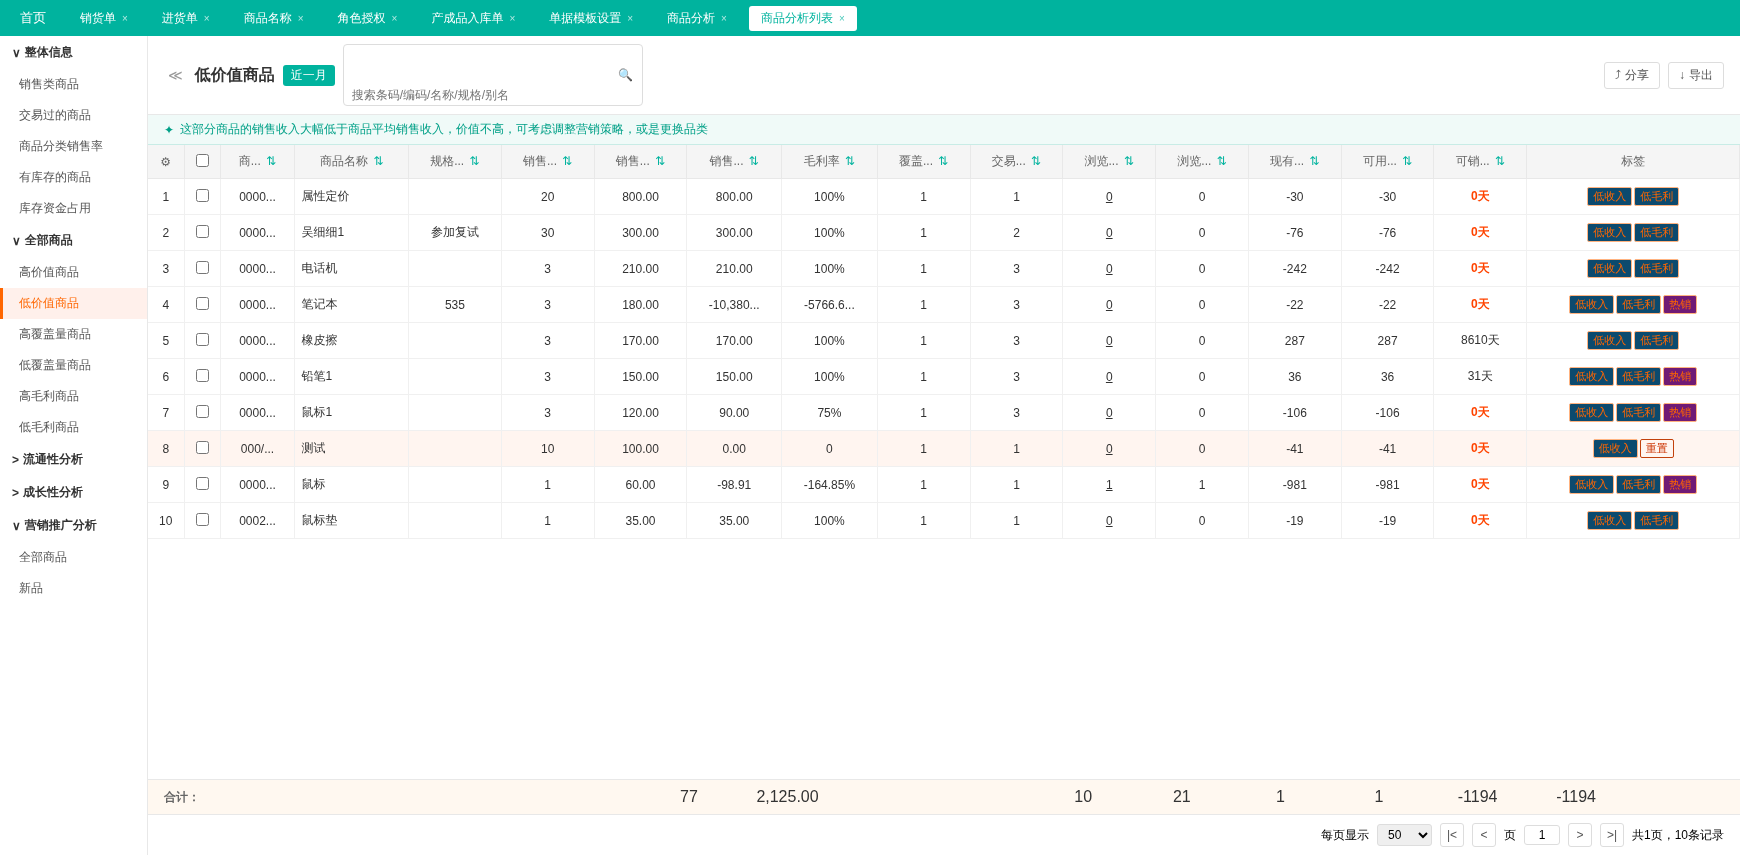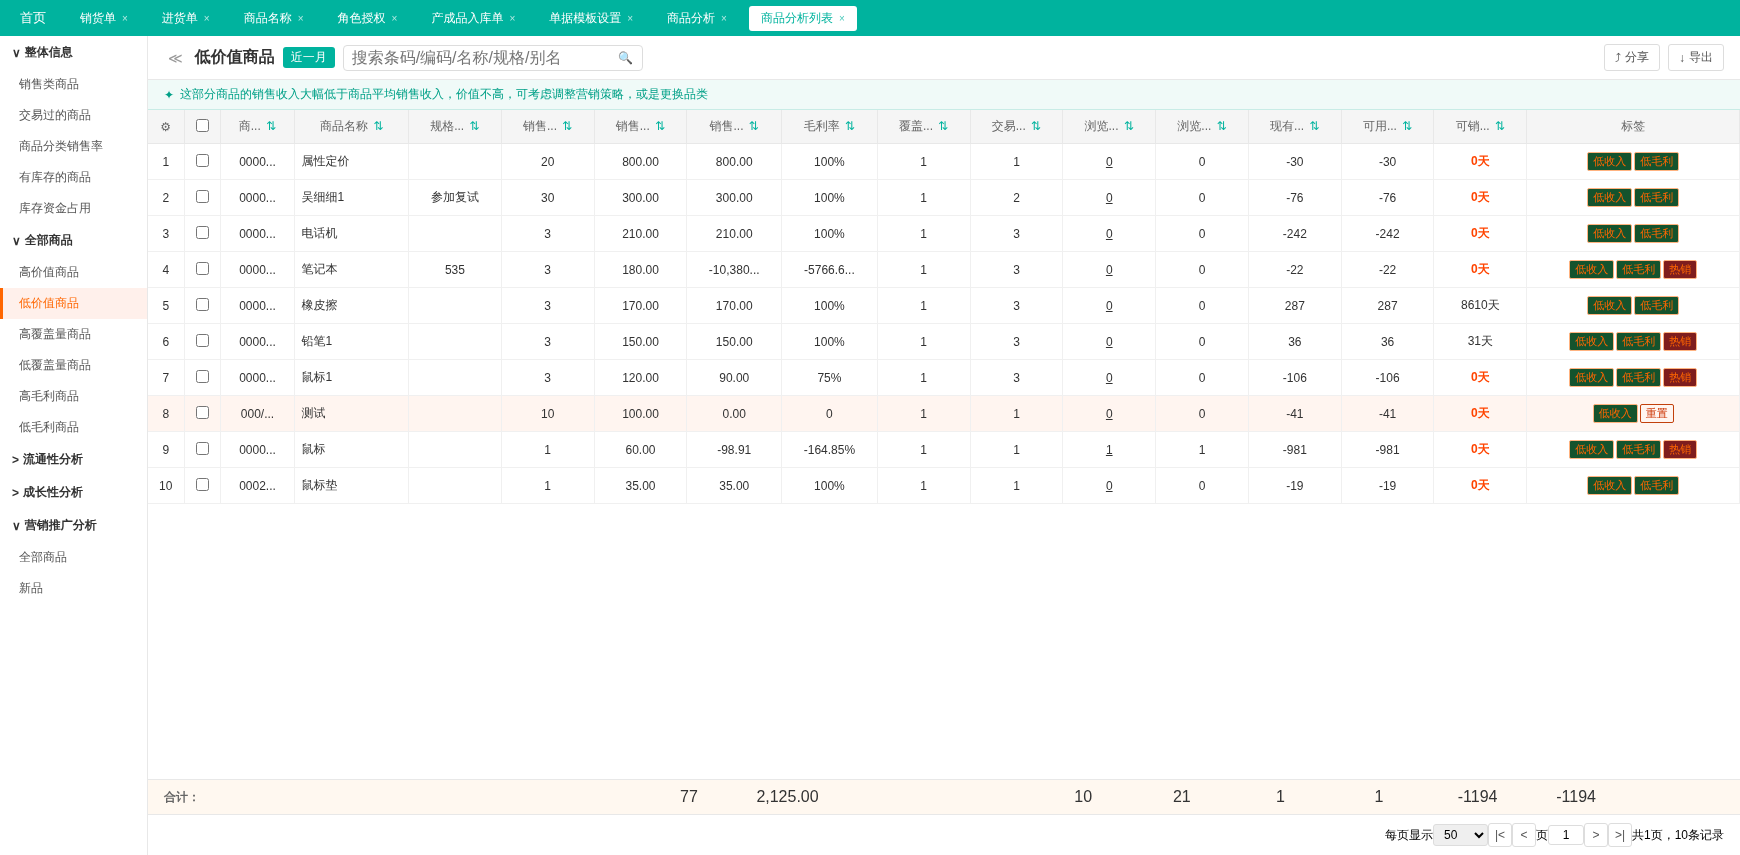--- a/index.html
+++ b/index.html
@@ -98,22 +98,23 @@
       border-radius: 4px;
       padding: 3px 8px;
       background: #fff;
       flex: 1;
       max-width: 300px;
     }
     .search-box input {
       border: none;
       outline: none;
       width: 100%;
-      font-size: 16px;
+      font-size: 12px;
       color: #6d28d9;
+      margin-top: 40px;
     }
     .action-buttons {
       margin-left: auto;
       display: flex;
       gap: 8px;
     }
     .action-btn {
       display: flex;
       align-items: center;
       gap: 4px;
@@ -171,22 +172,22 @@
       border-right: 1px solid #f0f0f0;
       font-size: 12px;
     }
     .tag-label {
       display: inline-block;
       padding: 1px 5px;
       border-radius: 2px;
       font-size: 11px;
       margin: 1px;
     }
-    .tag-low-income { color: #ff6600; border: 1px solid #ffb380; background: #14532d; }
-    .tag-hot { color: #ff6600; border: 1px solid #ffb380; background: #7f1d1d; }
+    .tag-low-income { color: #ff6600; border: 1px solid #ffb380; background: #0c4a6e; }
+    .tag-hot { color: #ff6600; border: 1px solid #ffb380; background: #701a75; }
     .tag-reorder { color: #cc3300; border: 1px solid #c2410c; background: #fff5f0; }
     .underline { text-decoration: underline; cursor: pointer; }
     .zero-days { color: #ff4400; font-weight: bold; }
     td.text-left { text-align: left; }
 
     
     .table-footer {
       background: #fff8f0;
       border-top: 1px solid #e8e8e8;
       padding: 8px 16px;
@@ -196,20 +197,21 @@
     .footer-label { color: #666; font-weight: bold; margin-right: 16px; }
 
     
     .pagination-bar {
       background: #fff;
       border-top: 1px solid #e8e8e8;
       padding: 8px 16px;
       display: flex;
       align-items: center;
       justify-content: flex-end;
+      gap: 8px;
     }
     .pagination-bar select {
       border: 1px solid #ddd;
       border-radius: 3px;
       padding: 2px 6px;
       font-size: 12px;
     }
     .pg-btn {
       width: 24px;
       height: 24px;

